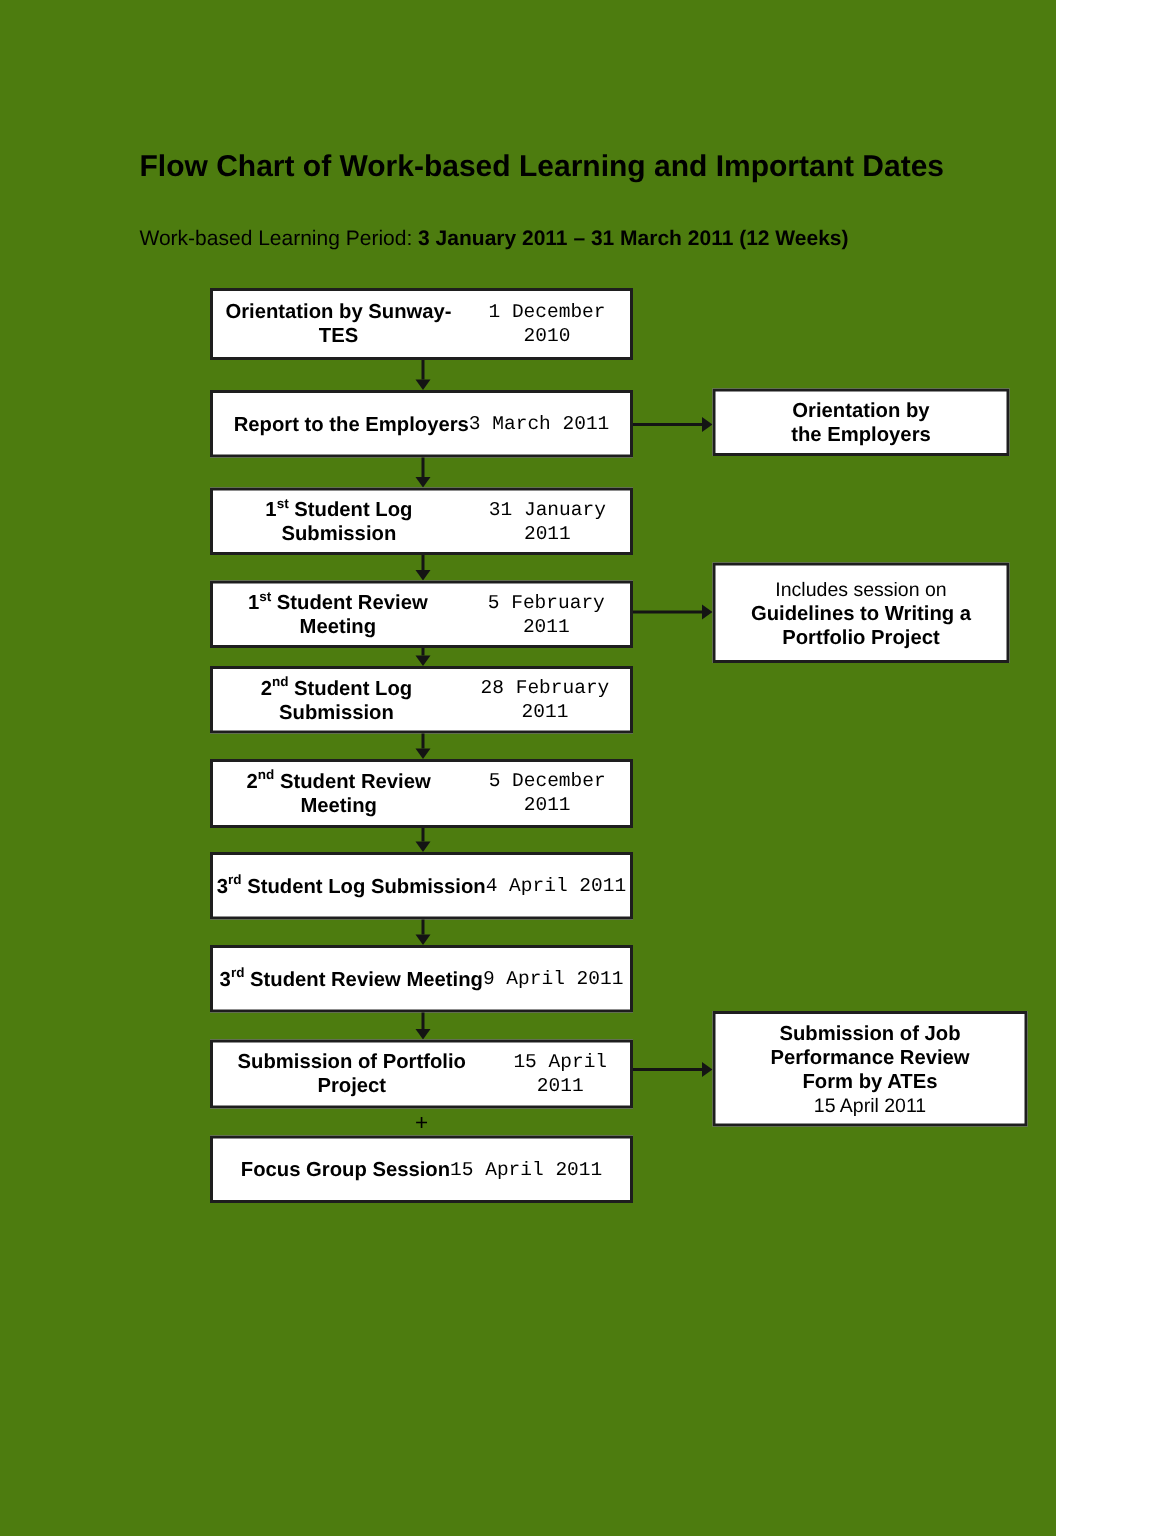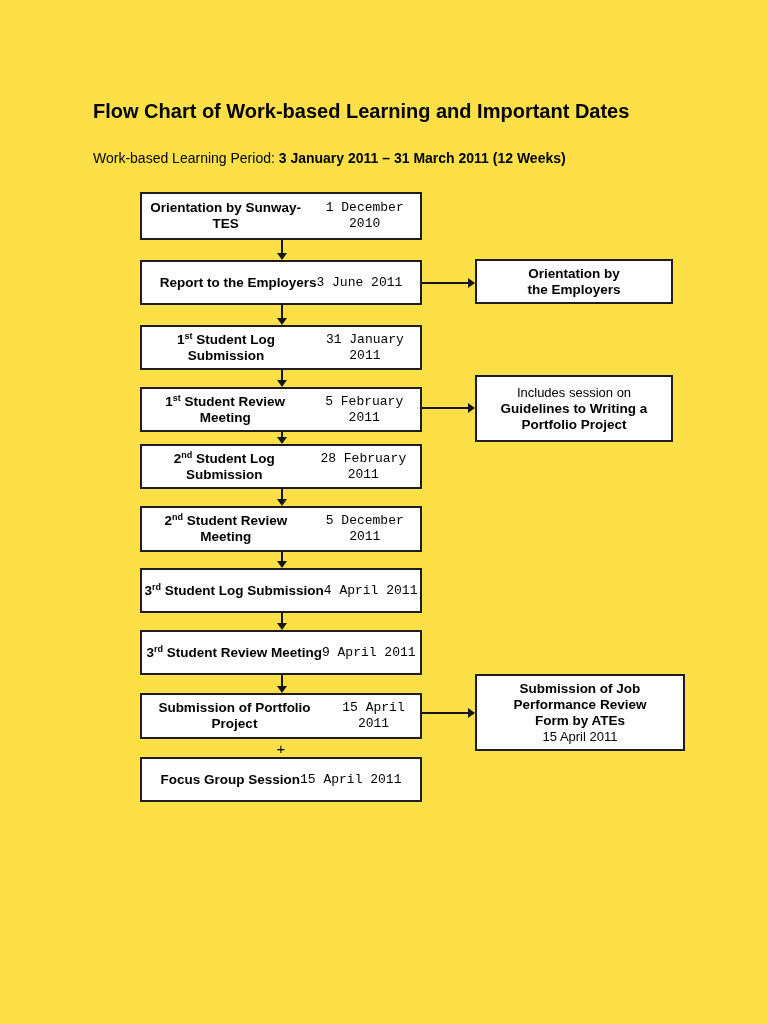--- a/index.html
+++ b/index.html
@@ -1,21 +1,21 @@
 <!DOCTYPE html>
 <html><head>
 <meta charset="utf-8">
 <style>
   html, body { margin: 0; padding: 0; background: #ffffff; }
   body { font-family: "Liberation Sans", sans-serif; color: #000; }
   .page {
     position: relative;
-    width: 768px;
+    width: 704px;
     height: 1024px;
-    background: #fde047;
+    background: #4d7c0f;
     overflow: hidden;
   }
   .doc-title {
     position: absolute;
     left: 93px;
     top: 100px;
     font-size: 20px;
     font-weight: bold;
     white-space: nowrap;
   }
@@ -115,21 +115,21 @@
     <div class="bdate">1 December 2010</div>
   </div>
 
   <div class="varrow" style="top:240px;height:20px">
     <div class="shaft"></div>
     <div class="head"></div>
   </div>
 
   <div class="mbox" style="top:260px;height:45px">
     <div class="btitle"><span>Report to the Employers</span><sup></sup><span></span></div>
-    <div class="bdate">3 June 2011</div>
+    <div class="bdate">3 March 2011</div>
   </div>
 
   <div class="varrow" style="top:305px;height:20px">
     <div class="shaft"></div>
     <div class="head"></div>
   </div>
 
   <div class="mbox" style="top:325px;height:45px">
     <div class="btitle"><span>1</span><sup>st</sup><span> Student Log Submission</span></div>
     <div class="bdate">31 January 2011</div>

